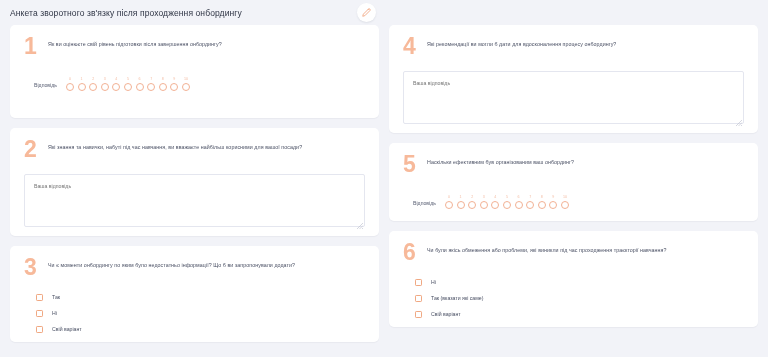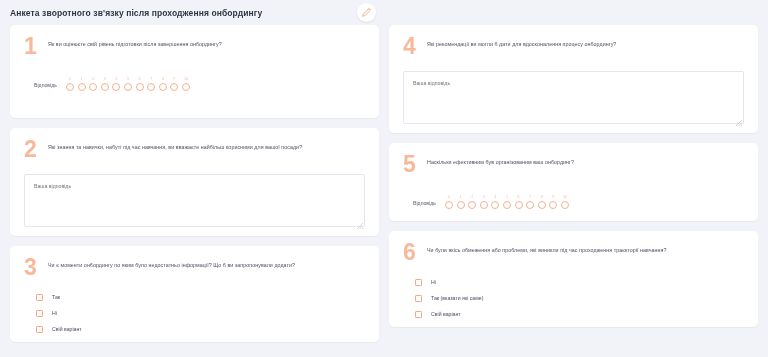--- a/index.html
+++ b/index.html
@@ -30,21 +30,21 @@
     flex: 0 0 25px;
     background: #f2f3f8;
     display: flex;
     align-items: center;
     padding: 0 12px 0 10px;
     position: relative;
   }
 
   .header-title {
     font-size: 8.5px;
-    font-weight: bold;
+    font-weight: normal;
     letter-spacing: 0.1px;
     color: #313murky;
     color: #2f3545;
     white-space: nowrap;
   }
 
   .edit-btn {
     position: absolute;
     left: 357px;
     top: 3px;

